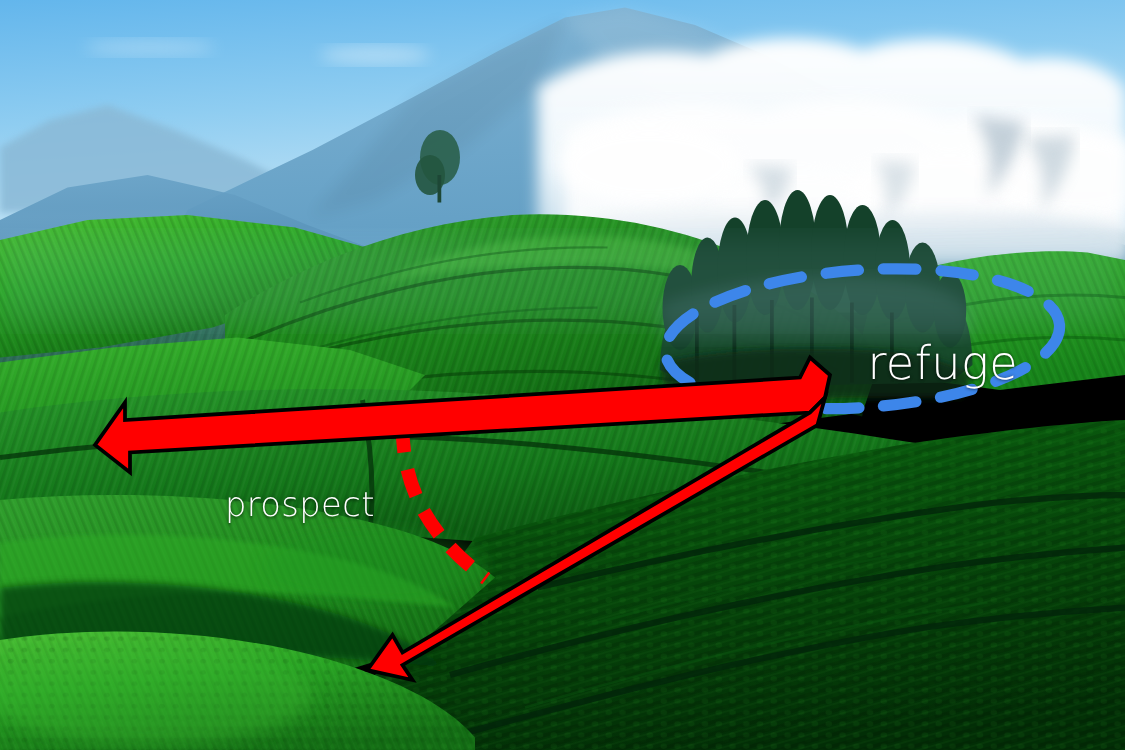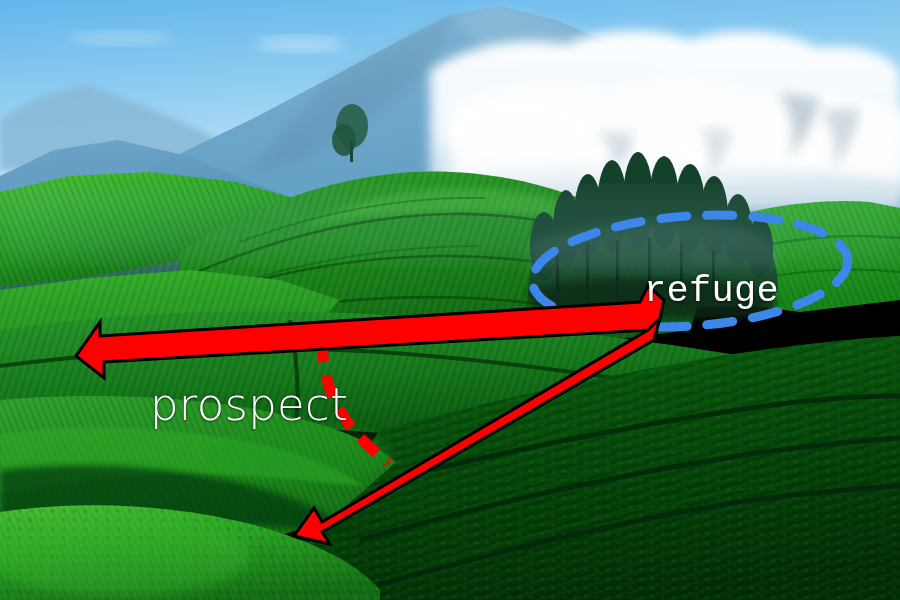--- a/index.html
+++ b/index.html
@@ -29,30 +29,29 @@
   }
   .map-label {
     position: absolute;
     color: #ffffff;
     font-weight: 300;
     white-space: nowrap;
     letter-spacing: 0.3px;
     text-shadow: 0 0 3px rgba(0,0,0,0.45), 0 1px 2px rgba(0,0,0,0.35);
   }
   #label-refuge {
-    left: 644px;
+    left: 694px;
     top: 271px;
     font-size: 37px;
     line-height: 40px;
-    font-family: Liberation Mono, monospace;
   }
   #label-prospect {
-    left: 150px;
+    left: 180px;
     top: 386px;
-    font-size: 45px;
+    font-size: 27px;
     line-height: 38px;
   }
 </style>
 </head>
 <body>
 
 <div id="stage">
 
   <svg id="scene" viewBox="0 0 900 600" preserveAspectRatio="none">
     <defs>

